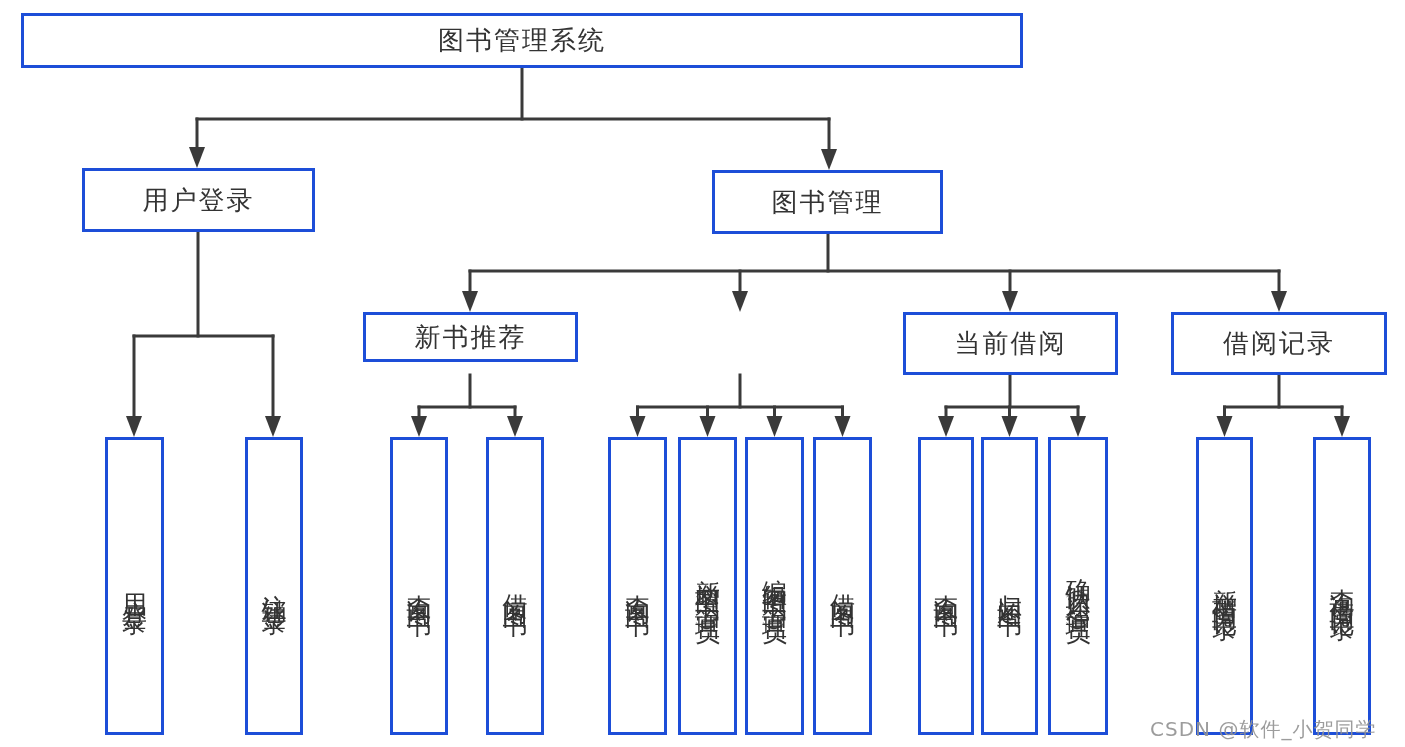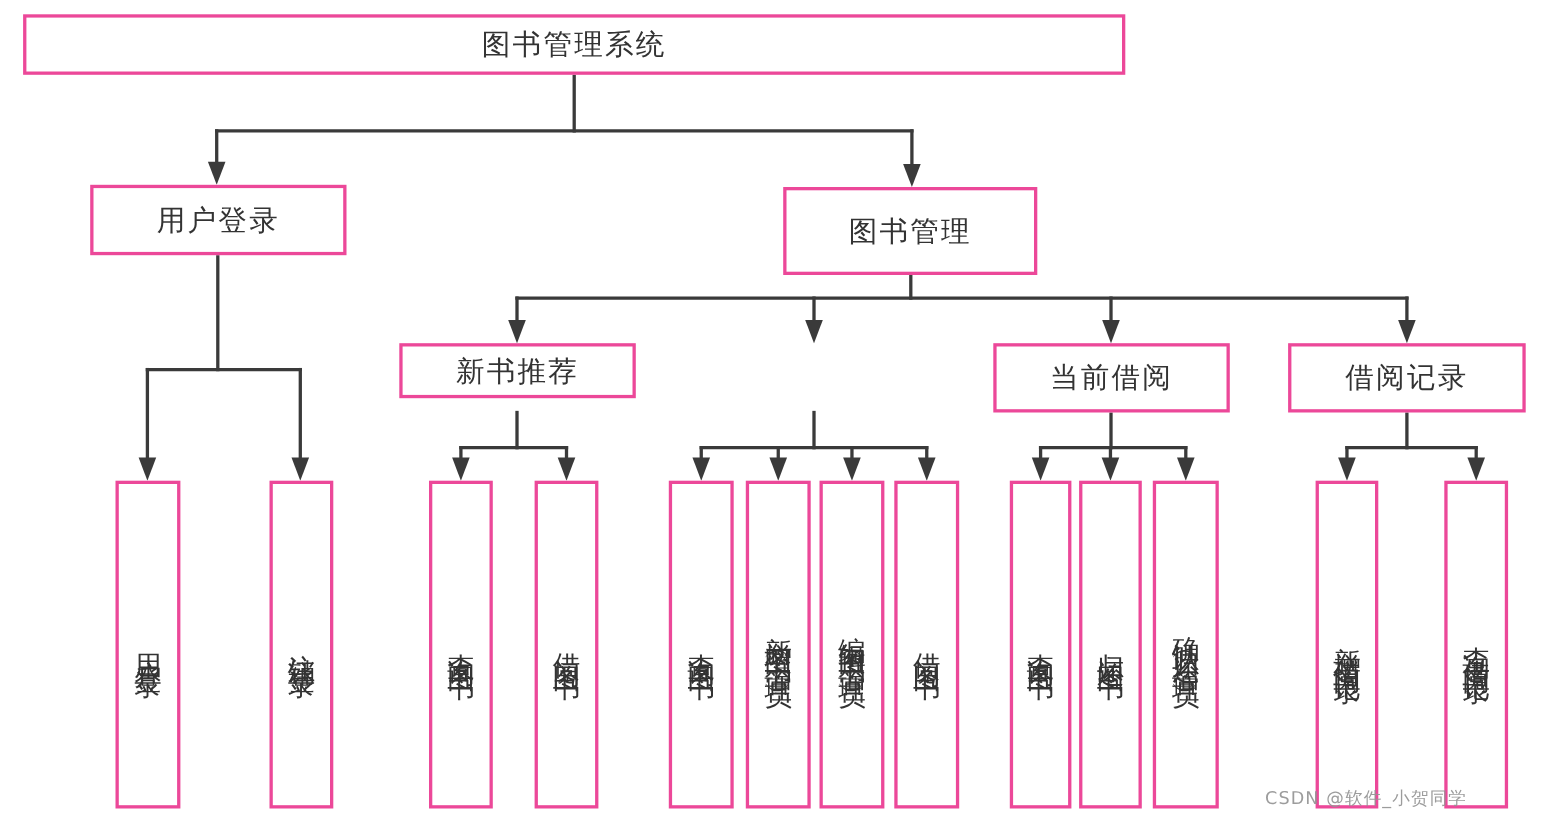--- a/index.html
+++ b/index.html
@@ -18,21 +18,21 @@
   .connector-svg {
     position: absolute;
     left: 0;
     top: 0;
     z-index: 1;
     pointer-events: none;
   }
   .node {
     position: absolute;
     box-sizing: border-box;
-    border: 3px solid #ec4899;
+    border: 3px solid #1d4ed8;
     background: #ffffff;
     color: #333333;
     display: flex;
     align-items: center;
     justify-content: center;
     z-index: 2;
   }
   .node.h {
     font-size: 26px;
     letter-spacing: 2px;
@@ -43,21 +43,21 @@
     text-orientation: mixed;
     font-size: 25px;
     letter-spacing: 6px;
     line-height: 1;
   }
   .watermark {
     position: absolute;
     left: 1150px;
     top: 716px;
     z-index: 5;
-    font-size: 16px;
+    font-size: 20px;
     color: rgba(148,148,148,0.92);
     white-space: nowrap;
     letter-spacing: 1px;
   }
 </style>
 </head>
 <body>
 
 <div class="canvas">
 
@@ -123,21 +123,21 @@
       <path d="M1001.5 416 L1017.5 416 L1009.5 437 Z"></path>
       <path d="M1070 416 L1086 416 L1078 437 Z"></path>
       <path d="M1216.5 416 L1232.5 416 L1224.5 437 Z"></path>
       <path d="M1334 416 L1350 416 L1342 437 Z"></path>
     </g>
   </svg>
 
   <div class="node h" style="left:21px; top:13px; width:1002px; height:55px;">图书管理系统</div>
 
   <div class="node h" style="left:82px; top:168px; width:233px; height:64px;">用户登录</div>
-  <div class="node h" style="left:712px; top:170px; width:231px; height:80px;">图书管理</div>
+  <div class="node h" style="left:712px; top:170px; width:231px; height:64px;">图书管理</div>
 
   <div class="node h" style="left:363px; top:312px; width:215px; height:50px;">新书推荐</div>
   <div class="node h" style="left:903px; top:312px; width:215px; height:63px;">当前借阅</div>
   <div class="node h" style="left:1171px; top:312px; width:216px; height:63px;">借阅记录</div>
 
   <div class="node v" style="left:105px; top:437px; width:59px; height:298px;">用户登录</div>
   <div class="node v" style="left:245px; top:437px; width:58px; height:298px;">注销登录</div>
 
   <div class="node v" style="left:390px; top:437px; width:58px; height:298px;">查询图书</div>
   <div class="node v" style="left:486px; top:437px; width:58px; height:298px;">借阅图书</div>

